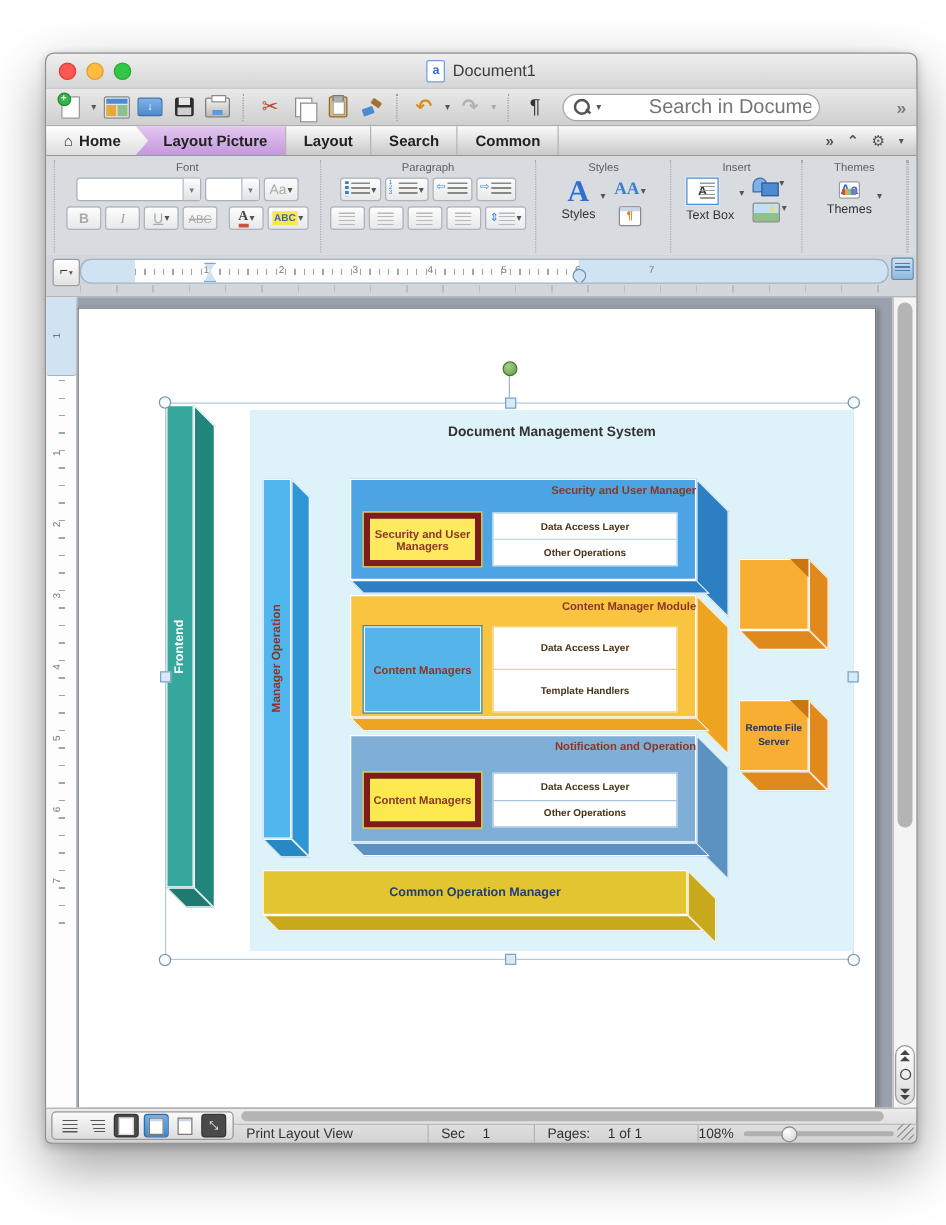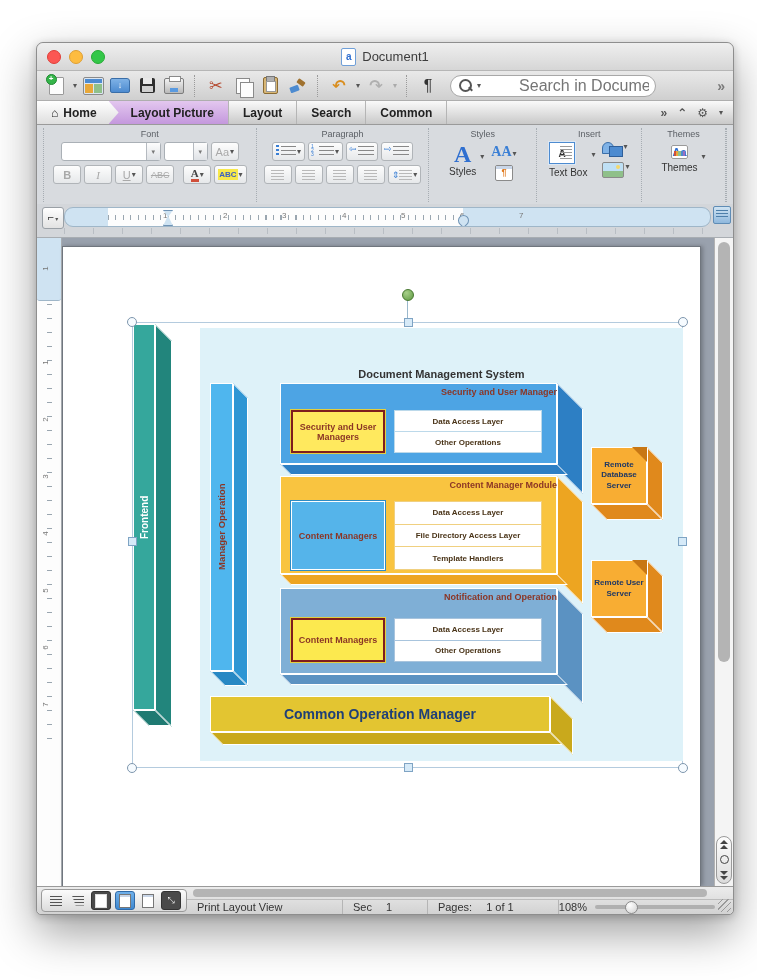--- a/index.html
+++ b/index.html
@@ -170,28 +170,28 @@
     background:repeating-linear-gradient(135deg,transparent 0 3px,#9a9a9a 3px 4px);}
   
   .diagram{position:absolute;left:69px;top:75px;width:551px;height:446px;}
   .selrect{position:absolute;inset:0;border:1px solid #b4cbde;}
   .handle-c{position:absolute;width:8px;height:8px;border-radius:50%;background:#f6fbff;border:1px solid #7e96ad;}
   .handle-s{position:absolute;width:7px;height:7px;background:#d6eaf8;border:1px solid #7fa4c4;}
   .rot-stem{position:absolute;left:275px;top:-24px;width:1px;height:24px;background:#9ab8cc;}
   .rot-handle{position:absolute;left:270px;top:-33px;width:10px;height:10px;border-radius:50%;
     background:radial-gradient(circle at 35% 30%,#a8d08a,#5f9a42);border:1px solid #46772f;}
   .panel{position:absolute;left:68px;top:6px;width:483px;height:433px;background:#def2f9;}
-  .dtitle{position:absolute;left:68px;top:18px;width:483px;text-align:center;font-size:11px;font-weight:bold;color:#333;margin-top:28px;}
+  .dtitle{position:absolute;left:68px;top:18px;width:483px;text-align:center;font-size:11px;font-weight:bold;color:#333;}
   .f3{position:absolute;border:1px solid #fff;box-sizing:border-box;}
   .side3{transform:skewY(45deg);transform-origin:0 0;}
   .bot3{transform:skewX(45deg);transform-origin:0 0;}
   .vlabel{writing-mode:vertical-rl;transform:rotate(180deg);display:flex;align-items:center;justify-content:center;
     font-weight:bold;width:100%;height:100%;}
   .bheader{position:absolute;left:148px;width:277px;text-align:right;font-size:9px;font-weight:bold;color:#8b3626;}
-  .ybox{position:absolute;left:159px;width:94px;background:#ffe95e;border:2px solid #7f1d1d;outline:1px solid #e3cf3f;
+  .ybox{position:absolute;left:159px;width:94px;background:#ffe95e;border:5px solid #7f1d1d;outline:1px solid #e3cf3f;
     display:flex;align-items:center;justify-content:center;text-align:center;
     font-size:9px;font-weight:bold;color:#8b3626;box-sizing:border-box;}
   .bbox{position:absolute;left:159px;width:94px;background:#55b4ea;border:1px solid #fff;outline:1px solid #2f8cc4;
     display:flex;align-items:center;justify-content:center;text-align:center;
     font-size:9px;font-weight:bold;color:#8b3626;box-sizing:border-box;}
   .rows{position:absolute;left:262px;width:148px;display:flex;flex-direction:column;}
   .rowitem{flex:1;background:#fff;border:1px solid #bcd9ea;display:flex;align-items:center;justify-content:center;
     font-size:8px;font-weight:bold;color:#4a3418;box-sizing:border-box;}
   .rowitem + .rowitem{border-top:none;}
   .cubelabel{position:absolute;width:56px;height:57px;display:flex;align-items:center;justify-content:center;text-align:center;
@@ -508,51 +508,49 @@
             <div class="rowitem">Other Operations</div>
           </div>
 
           <div class="f3 side3" style="left:425px;top:154px;width:26px;height:102px;background:#eda521"></div>
           <div class="f3 bot3" style="left:148px;top:252px;width:277px;height:11px;background:#eda521"></div>
           <div class="f3" style="left:148px;top:154px;width:277px;height:98px;background:#f9c440"></div>
           <div class="bheader" style="top:158px">Content Manager Module</div>
           <div class="bbox" style="top:179px;height:69px">Content Managers</div>
           <div class="rows" style="top:179px;height:69px">
             <div class="rowitem" style="border-color:#f0d080">Data Access Layer</div>
-            <div class="rowitem" style="border-color:#f0d080">File Directory Access Layer</div>
             <div class="rowitem" style="border-color:#f0d080">Template Handlers</div>
           </div>
 
           <div class="f3 side3" style="left:425px;top:266px;width:26px;height:90px;background:#5b92c2"></div>
           <div class="f3 bot3" style="left:148px;top:352px;width:277px;height:11px;background:#5b92c2"></div>
           <div class="f3" style="left:148px;top:266px;width:277px;height:86px;background:#7fafd6"></div>
           <div class="bheader" style="top:270px">Notification and Operation</div>
           <div class="ybox" style="top:296px;height:44px;background:#fce94f">Content Managers</div>
           <div class="rows" style="top:296px;height:44px">
             <div class="rowitem" style="border-color:#a8c4dd">Data Access Layer</div>
             <div class="rowitem" style="border-color:#a8c4dd">Other Operations</div>
           </div>
 
           <div class="f3 side3" style="left:418px;top:374px;width:23px;height:36px;background:#c9a91c"></div>
           <div class="f3 bot3" style="left:78px;top:410px;width:340px;height:13px;background:#c9a91c"></div>
-          <div class="f3" style="left:78px;top:374px;width:340px;height:36px;background:#e3c531;display:flex;align-items:center;justify-content:center;font-size:14px;font-weight:bold;color:#1f3f77">
+          <div class="f3" style="left:78px;top:374px;width:340px;height:36px;background:#e3c531;display:flex;align-items:center;justify-content:center;font-size:10px;font-weight:bold;color:#1f3f77">
             <span>Common Operation Manager</span>
           </div>
 
           <div class="f3 side3" style="left:515px;top:125px;width:16px;height:57px;background:#e0891c"></div>
           <div class="f3 bot3" style="left:459px;top:182px;width:56px;height:16px;background:#e0891c"></div>
           <div class="f3" style="left:459px;top:125px;width:56px;height:57px;background:#f8ad33"></div>
           <div class="fold" style="left:500px;top:125px;background:#c87714"></div>
-          <div class="cubelabel" style="left:459px;top:125px">Remote Database Server</div>
 
           <div class="f3 side3" style="left:515px;top:238px;width:16px;height:57px;background:#e0891c"></div>
           <div class="f3 bot3" style="left:459px;top:295px;width:56px;height:16px;background:#e0891c"></div>
           <div class="f3" style="left:459px;top:238px;width:56px;height:57px;background:#f8ad33"></div>
           <div class="fold" style="left:500px;top:238px;background:#c87714"></div>
-          <div class="cubelabel" style="left:459px;top:238px">Remote User Server</div>
+          <div class="cubelabel" style="left:459px;top:238px">Remote File Server</div>
 
           <span class="handle-c" style="left:-5px;top:-5px"></span>
           <span class="handle-c" style="right:-5px;top:-5px"></span>
           <span class="handle-c" style="left:-5px;bottom:-5px"></span>
           <span class="handle-c" style="right:-5px;bottom:-5px"></span>
           <span class="handle-s" style="left:272px;top:-4px"></span>
           <span class="handle-s" style="left:272px;bottom:-4px"></span>
           <span class="handle-s" style="left:-4px;top:215px"></span>
           <span class="handle-s" style="right:-4px;top:215px"></span>
         </div>

